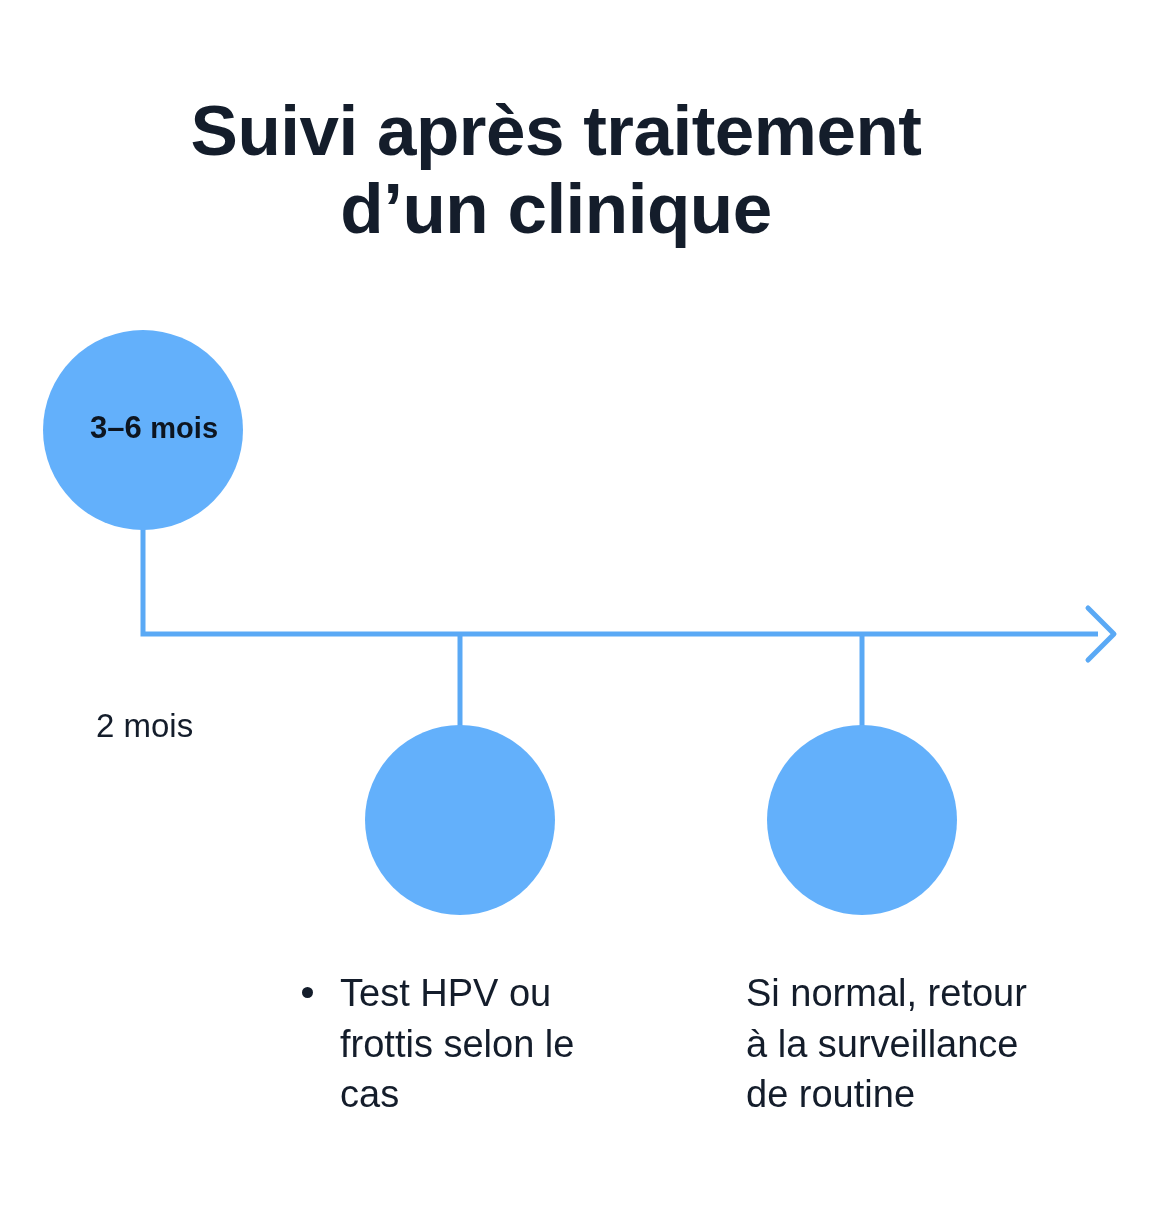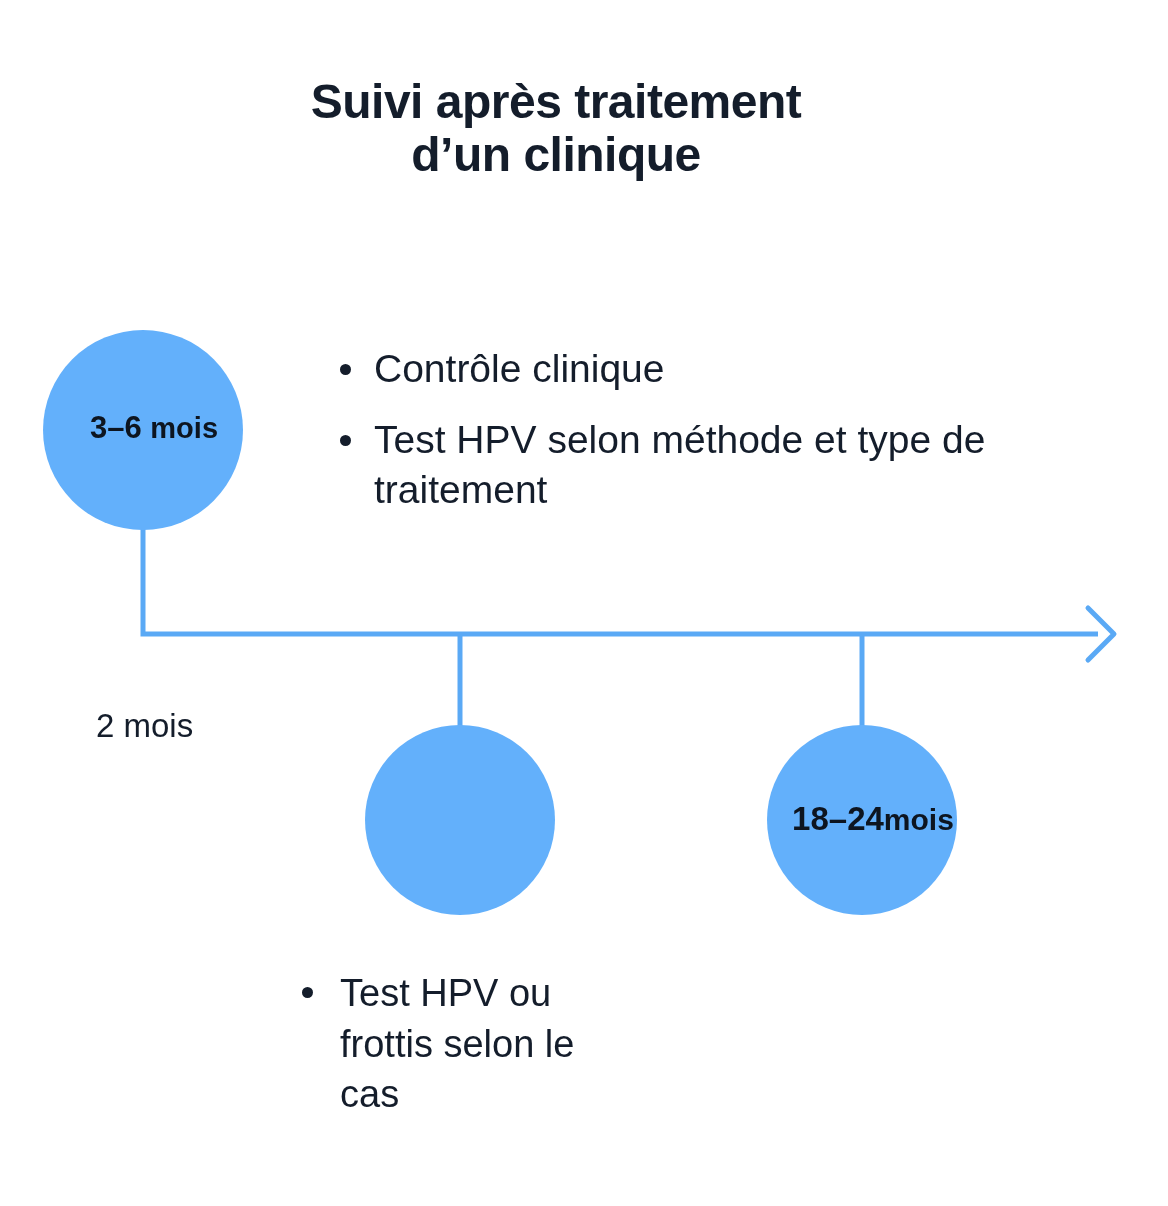--- a/index.html
+++ b/index.html
@@ -20,21 +20,21 @@
     height: 1206px;
   }
 
   
   .title {
     position: absolute;
     left: 0;
     top: 44px;
     width: 1112px;
     text-align: center;
-    font-size: 48px;
+    font-size: 71px;
     font-weight: 700;
     line-height: 1.10;
     letter-spacing: -0.5px;
     color: #141d2b;
   }
   .title .tline { display: block; }
 
   
   #timeline-svg {
     position: absolute;
@@ -182,38 +182,26 @@
     <circle cx="143" cy="430" r="100" fill="#63b0fb"></circle>
     <circle cx="460" cy="820" r="95" fill="#63b0fb"></circle>
     <circle cx="862" cy="820" r="95" fill="#63b0fb"></circle>
   </svg>
 
   <div class="node-label" id="label-node-1">
     <span class="num">3–6</span><span> </span><span class="unit">mois</span>
   </div>
 
 
-  <div class="node-label" id="label-node-3">
-    <span class="num">18–24</span><span class="unit">mois</span>
-  </div>
 
   <div id="axis-origin-label">2 mois</div>
 
-  <ul class="bullet-list" id="list-top">
-    <li class="bullet-item">
-      <span class="dot"></span>
-      <span>Contrôle clinique</span>
-    </li>
-    <li class="bullet-item">
-      <span class="dot"></span>
-      <span>Test HPV selon méthode et type de traitement</span>
-    </li>
-  </ul>
 
   <ul class="bullet-list" id="list-node-2">
     <li class="bullet-item">
       <span class="dot"></span>
       <span>Test HPV ou frottis selon le cas</span>
     </li>
   </ul>
 
+  <div id="text-node-3">Si normal, retour à la surveillance de routine</div>
 
 </div>
 
 </body></html>

